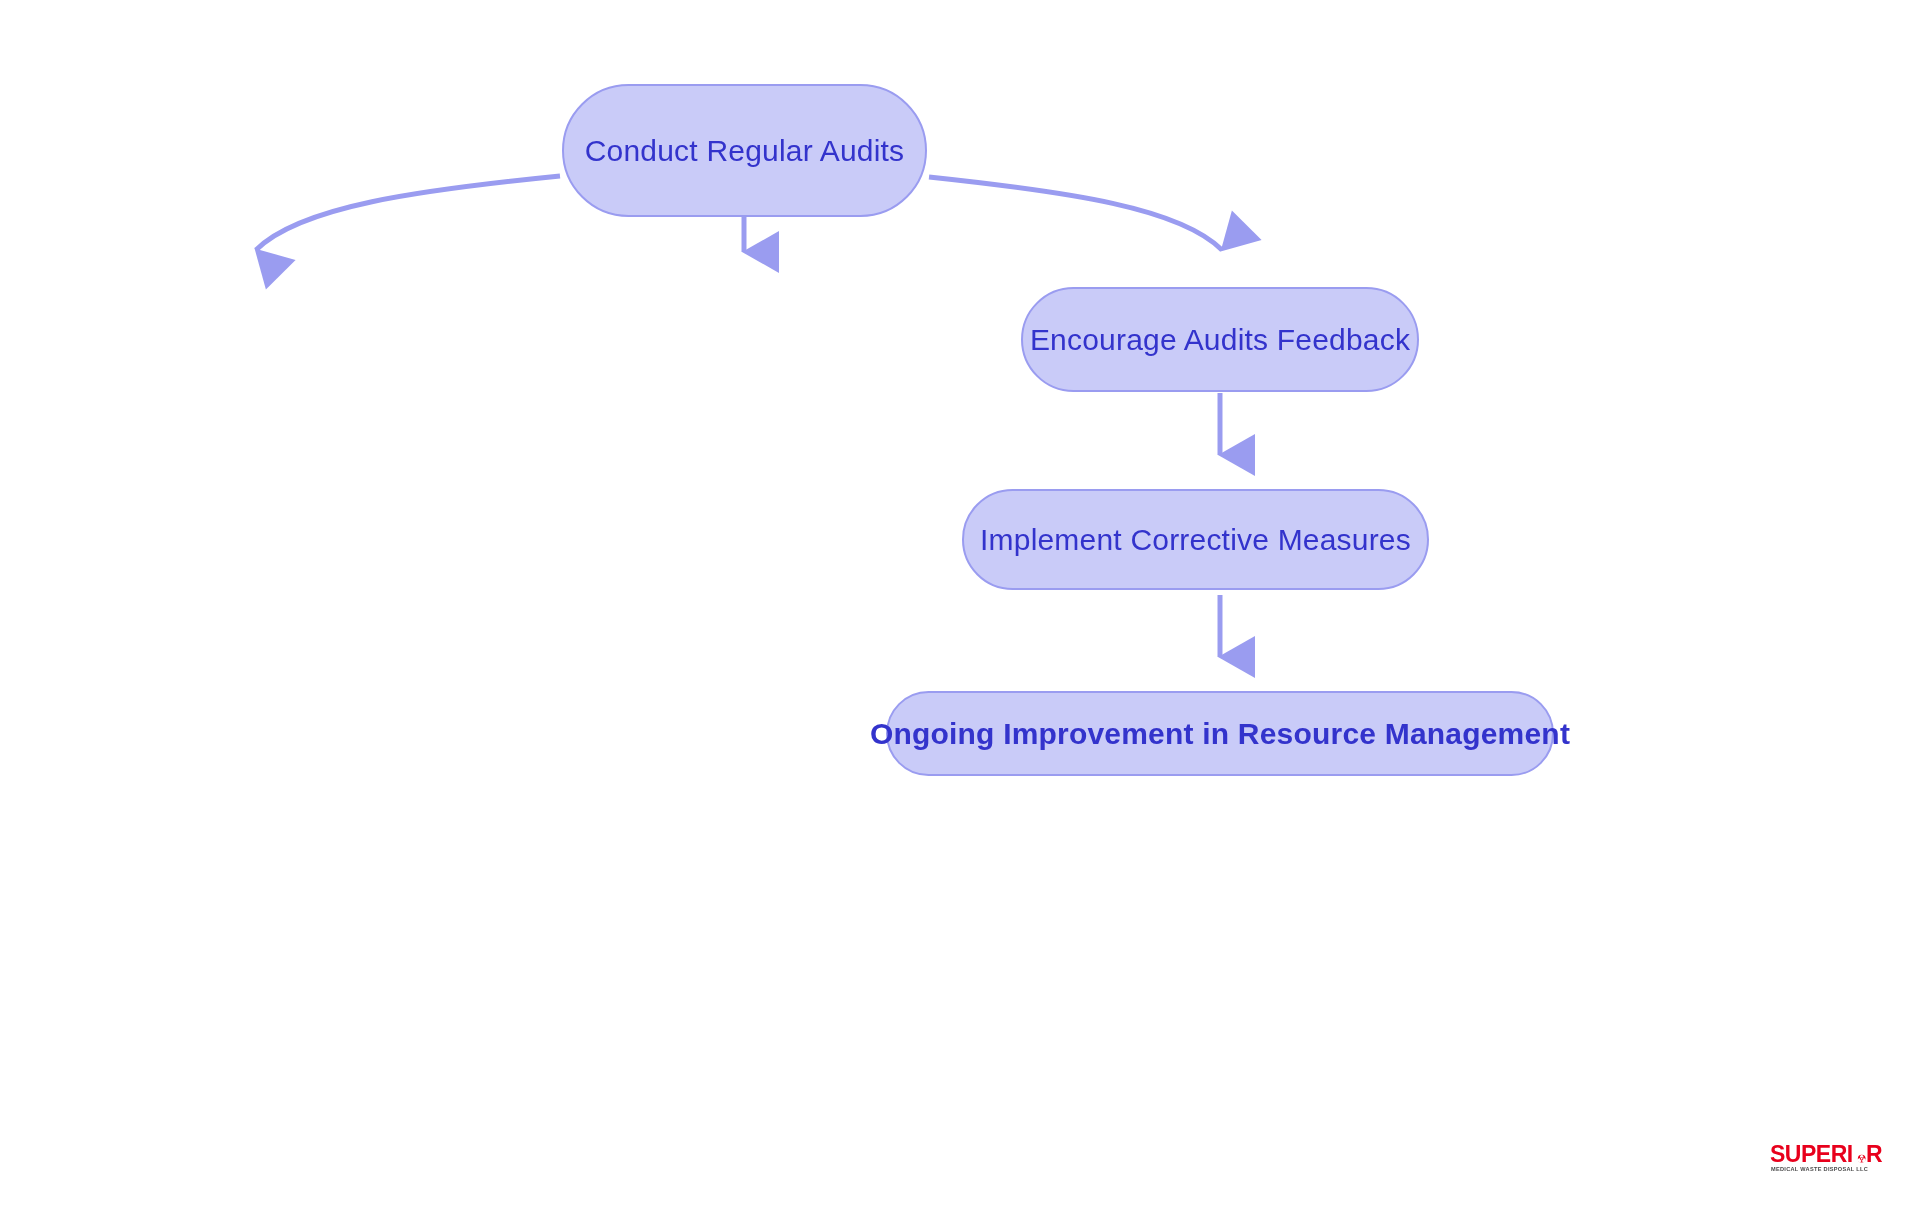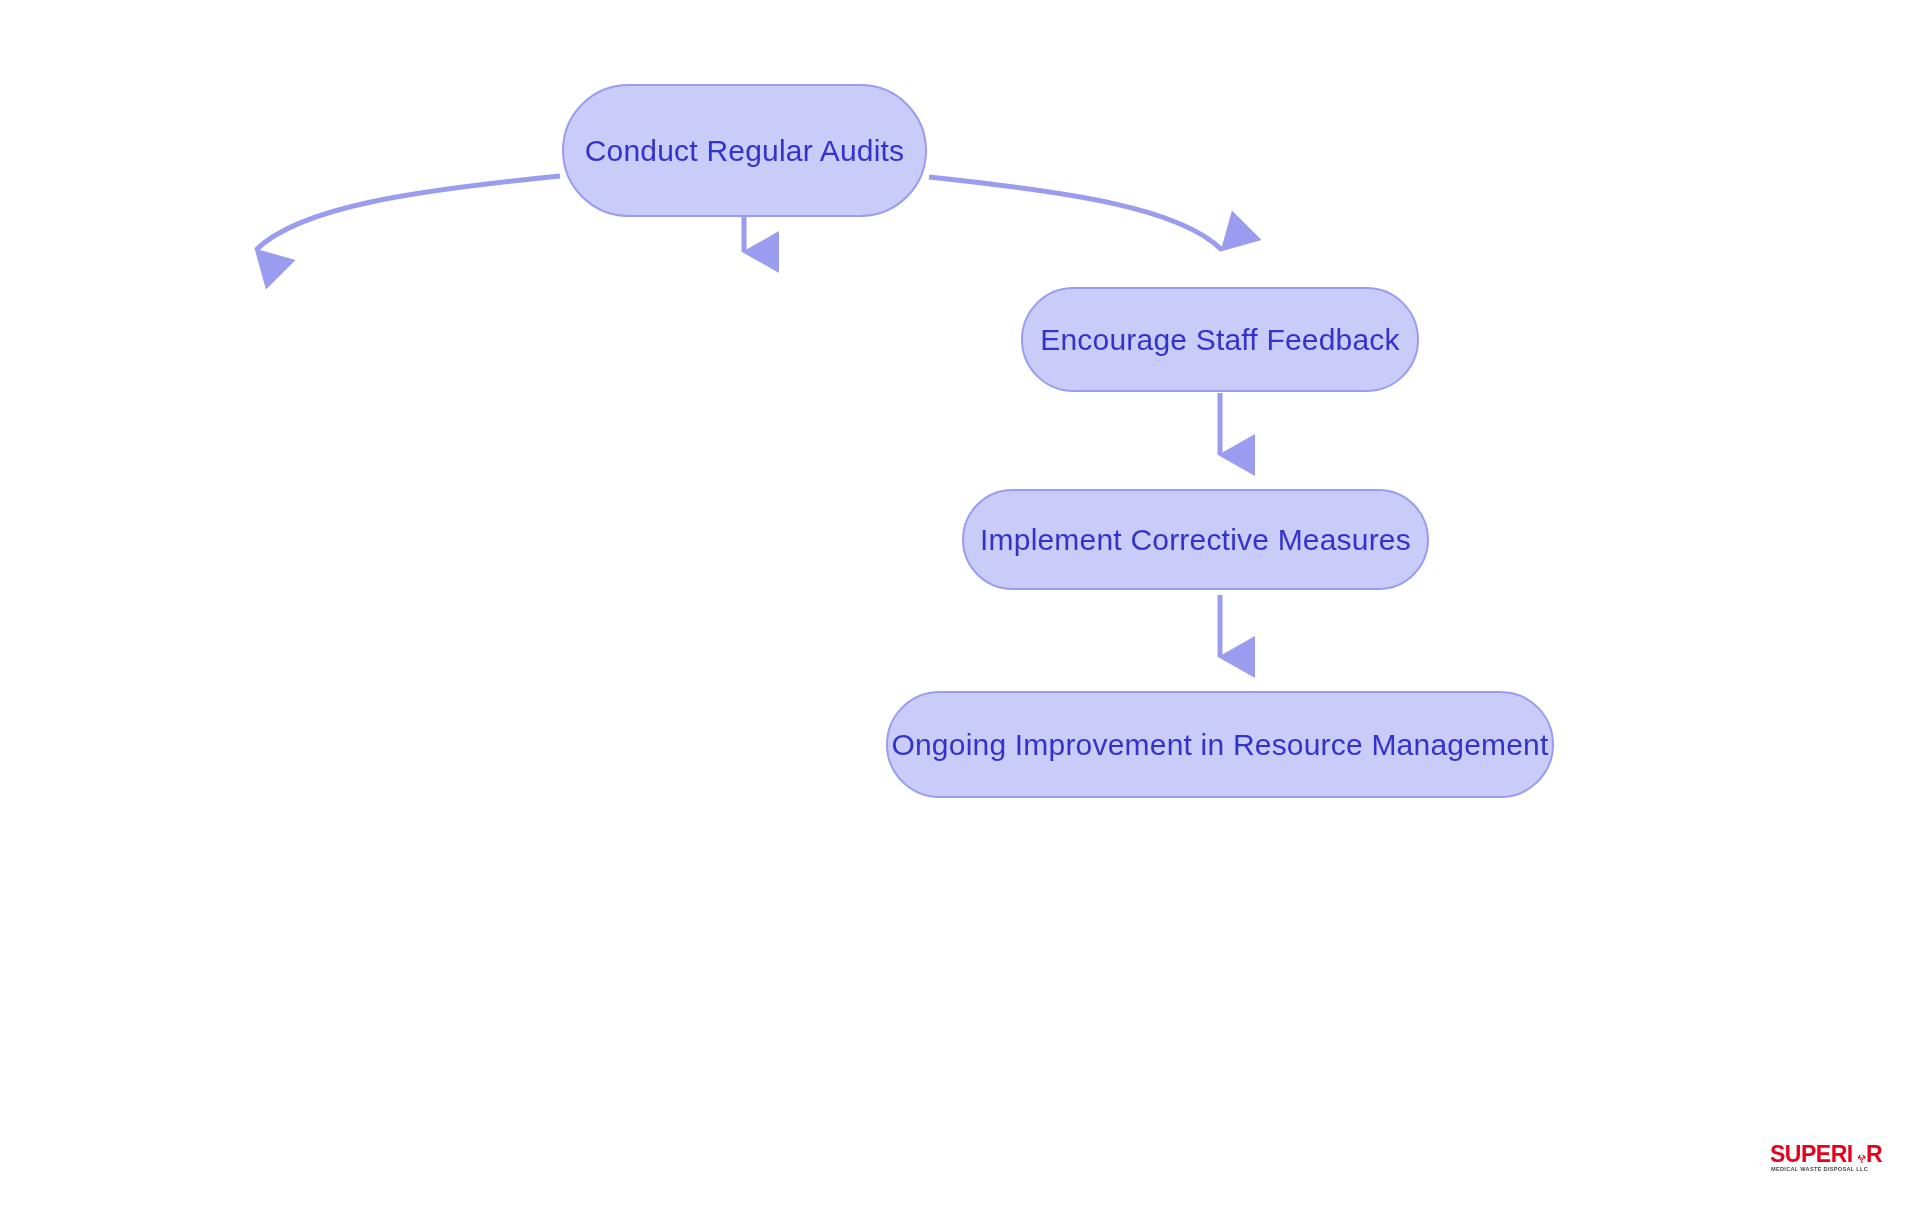--- a/index.html
+++ b/index.html
@@ -86,25 +86,25 @@
 
     <path d="M 1220 393 L 1220 455" fill="none" stroke="#9a9cf0" stroke-width="5" marker-end="url(#arrowhead)"></path>
 
     <path d="M 1220 595 L 1220 657" fill="none" stroke="#9a9cf0" stroke-width="5" marker-end="url(#arrowhead)"></path>
   </svg>
 
   <div class="node" id="node-0" style="left:562px; top:84px; width:365px; height:133px;">Conduct Regular Audits</div>
 
 
 
-  <div class="node" id="node-3" style="left:1021px; top:287px; width:398px; height:105px;">Encourage Staff Feedback</div>
+  <div class="node" id="node-3" style="left:1021px; top:287px; width:398px; height:105px;">Encourage Audits Feedback</div>
 
   <div class="node" id="node-4" style="left:962px; top:489px; width:467px; height:101px;">Implement Corrective Measures</div>
 
-  <div class="node" id="node-5" style="left:886px; top:691px; width:668px; height:107px;">Ongoing Improvement in Resource Management</div>
+  <div class="node" id="node-5" style="left:886px; top:691px; width:668px; height:85px;font-weight:bold;">Ongoing Improvement in Resource Management</div>
 
   <svg id="watermark" viewBox="0 0 130 44">
     <text class="wm-word" x="0" y="22">SUPERI</text>
     <text class="wm-word" x="96" y="22">R</text>
     <g transform="translate(87.5,14.5) scale(0.042)">
       <circle cx="100" cy="100" r="92" fill="#e8001c"></circle>
       <g fill="#ffffff">
         <circle cx="100" cy="100" r="20"></circle>
         <path d="M100 14 a42 42 0 0 1 36 63 a60 60 0 0 0 -72 0 a42 42 0 0 1 36 -63 z"></path>
         <path d="M25 170 a42 42 0 0 1 0 -72 a42 42 0 0 1 36 -9 a60 60 0 0 0 36 62 a42 42 0 0 1 -72 19 z"></path>

